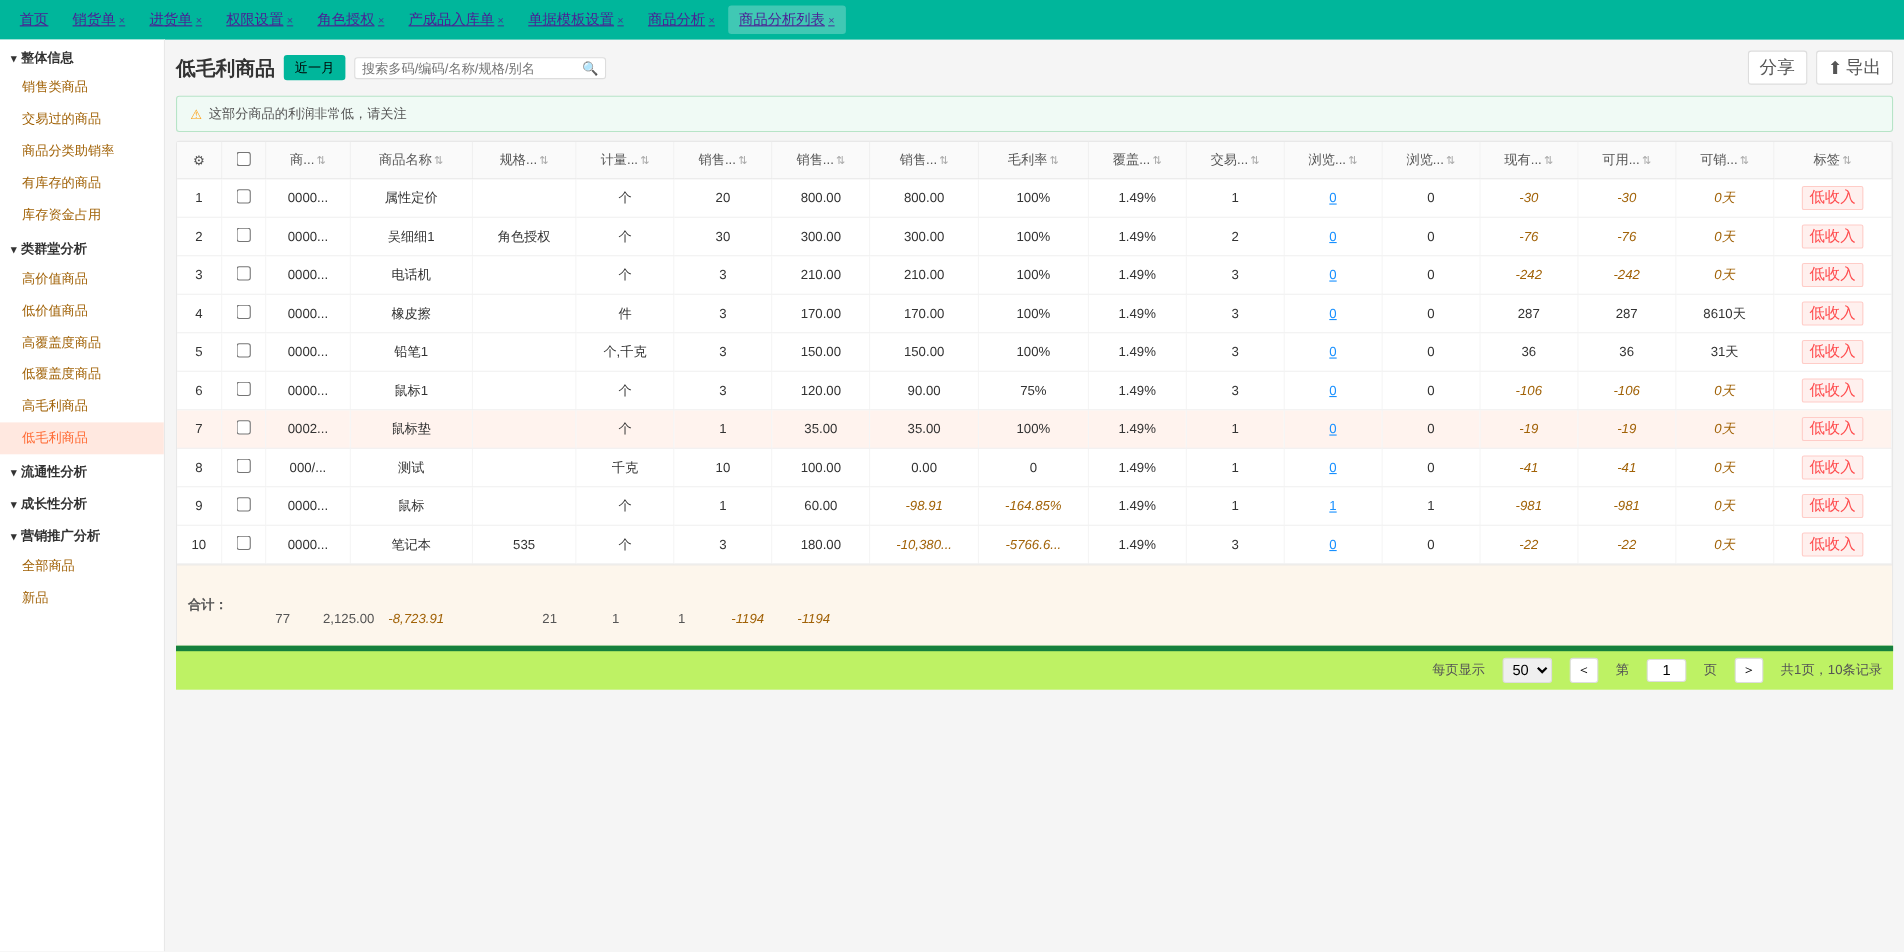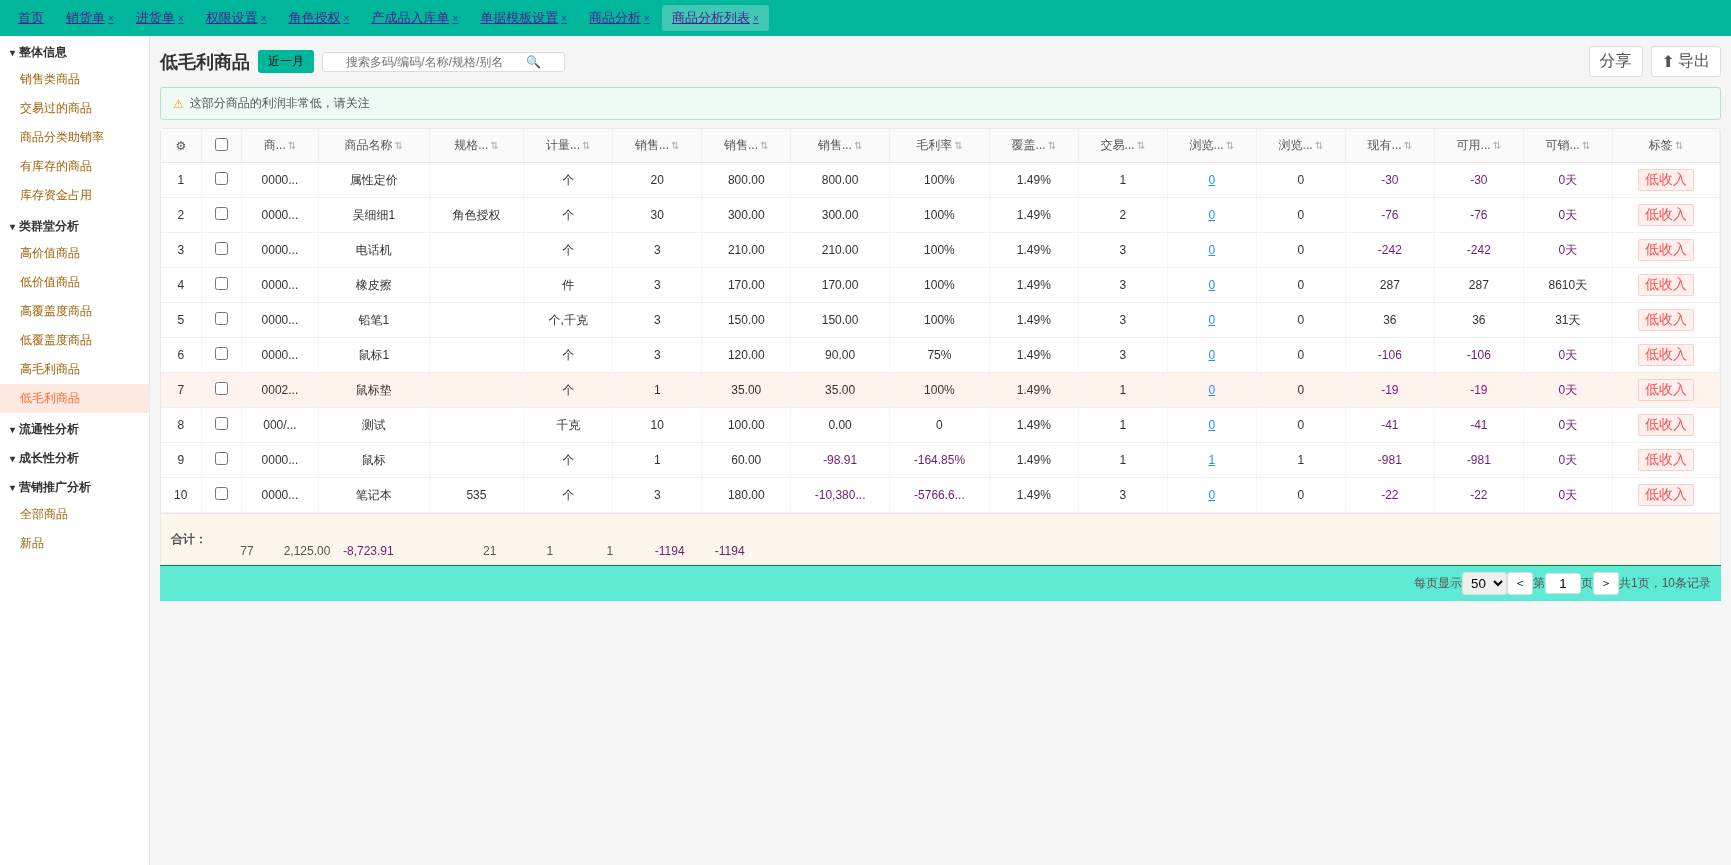--- a/index.html
+++ b/index.html
@@ -58,21 +58,21 @@
     .page-header {
       display: flex; align-items: center; gap: 8px; margin-bottom: 10px;
     }
     .page-title { font-size: 18px; font-weight: bold; color: #333; }
     .filter-btn {
       background: #00b69b; color: #000000; border: none;
       padding: 3px 10px; border-radius: 3px; cursor: pointer; font-size: 12px;
     }
     .search-box {
       display: flex; align-items: center; border: 1px solid #ddd;
-      border-radius: 3px; padding: 2px 23px; background: #fff; gap: 0;
+      border-radius: 3px; padding: 2px 6px; background: #fff; gap: 20px;
     }
     .search-box input {
       border: none; outline: none; font-size: 12px; width: 180px;
     }
     .header-actions { margin-left: auto; display: flex; gap: 8px; }
     .action-btn {
       display: flex; align-items: center; gap: 3px;
       padding: 4px 10px; border: 1px solid #ddd; background: #fff;
       border-radius: 3px; cursor: pointer; font-size: 16px; color: #555;
     }
@@ -97,38 +97,38 @@
     th .sort-icon { color: #aaa; font-size: 10px; margin-left: 2px; }
     td {
       padding: 6px 6px; text-align: center; border-bottom: 1px solid #f0f0f0;
       border-right: 1px solid #f5f5f5; white-space: nowrap;
     }
     tr.highlighted td { background: #fff3ee; }
     .tag-badge {
       display: inline-block; padding: 1px 6px; border-radius: 2px;
       font-size: 14px; background: #fff0ee; color: #ff4d4f; border: 1px solid #ffccc7;
     }
-    .text-red { color: #701a75; }
+    .text-red { color: #a16207; font-style: italic; }
     .text-link { color: #1890ff; text-decoration: underline; cursor: pointer; }
 
     
     .table-footer {
       background: #fdf6ec; border-top: 1px solid #e8e8e8;
-      padding: 6px 10px; display: flex; align-items: center; gap: 10px;
+      padding: 17px 10px; display: flex; align-items: center; gap: 20px;
       font-size: 12px; color: #555;
     }
     .footer-total { font-weight: bold; }
     .footer-cells { display: flex; gap: 0; flex: 1; }
     .footer-cell { min-width: 60px; text-align: center; padding: 0 6px; margin-top: 24px; }
 
     
     .bottom-bar {
       display: flex; align-items: center; justify-content: flex-end;
-      padding: 6px 10px; background: #5eead4; border-top: 1px solid #15803d;
-      font-size: 12px; color: #555; gap: 0;
+      padding: 6px 10px; background: #bef264; border-top: 5px solid #15803d;
+      font-size: 12px; color: #555; gap: 16px;
     }
     .page-size-select { border: 1px solid #ddd; padding: 2px 4px; border-radius: 3px; }
     .page-nav-btn {
       border: 1px solid #ddd; background: #fff; padding: 2px 6px;
       border-radius: 3px; cursor: pointer; font-size: 12px;
     }
     .page-input { border: 1px solid #ddd; width: 36px; text-align: center; padding: 2px 4px; border-radius: 3px; }
 
     .collapse-icon { font-size: 10px; }
   </style>

